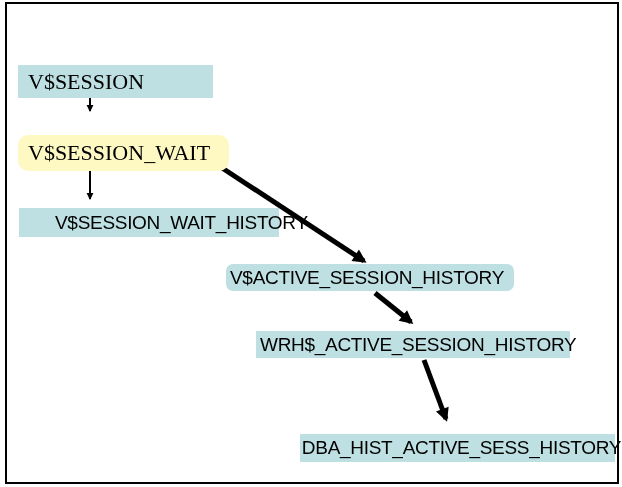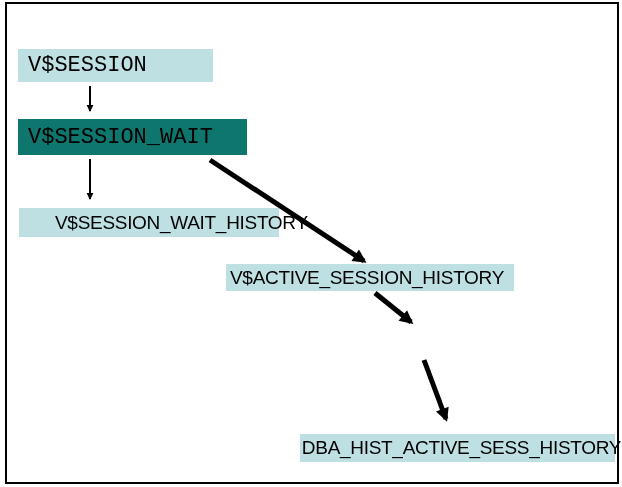--- a/index.html
+++ b/index.html
@@ -25,23 +25,24 @@
     position: absolute;
     background: #bfe0e2;
     color: #000000;
     white-space: nowrap;
     display: flex;
     align-items: center;
     box-sizing: border-box;
     overflow: visible;
   }
   .node.serif {
-    font-family: Liberation Mono, monospace;
+    font-family: Liberation Serif, serif;
     font-size: 22px;
     padding-left: 10px;
+    margin-top: 16px;
   }
   .node.sans {
     font-family: "Liberation Sans", "DejaVu Sans", sans-serif;
     font-size: 19px;
     letter-spacing: -0.3px;
     padding-left: 4px;
   }
 </style>
 </head>
 <body>
@@ -68,30 +69,33 @@
 
     <line x1="375" y1="293" x2="411" y2="322" stroke="#000000" stroke-width="5" marker-end="url(#head-thick)"></line>
 
     <line x1="424" y1="360" x2="446" y2="419" stroke="#000000" stroke-width="5" marker-end="url(#head-thick)"></line>
   </svg>
 
   <div class="node serif" style="left: 18px; top: 49px; width: 195px; height: 33px; background-color: rgb(191, 224, 226);">
     <span>V$SESSION</span>
   </div>
 
-  <div class="node serif" style="left: 18px; top: 119px; width: 229px; height: 36px; background-color: #0f766e;">
+  <div class="node serif" style="left: 18px; top: 119px; width: 211px; height: 36px; background-color: #fef9c3; border-radius: 10px;">
     <span>V$SESSION_WAIT</span>
   </div>
 
   <div class="node sans" style="left: 19px; top: 208px; width: 260px; height: 29px; background-color: rgb(191, 224, 226); padding-left: 36px;">
     <span>V$SESSION_WAIT_HISTORY</span>
   </div>
 
-  <div class="node sans" style="left: 226px; top: 264px; width: 288px; height: 27px; background-color: rgb(191, 224, 226);">
+  <div class="node sans" style="left: 226px; top: 264px; width: 288px; height: 27px; background-color: rgb(191, 224, 226); border-radius: 7px;">
     <span>V$ACTIVE_SESSION_HISTORY</span>
   </div>
 
+  <div class="node sans" style="left: 256px; top: 331px; width: 314px; height: 27px; background-color: rgb(191, 224, 226);">
+    <span>WRH$_ACTIVE_SESSION_HISTORY</span>
+  </div>
 
   <div class="node sans" style="left: 300px; top: 434px; width: 315px; height: 28px; padding-left: 8px; background-color: rgb(191, 224, 226); justify-content: center;">
     <span>DBA_HIST_ACTIVE_SESS_HISTORY</span>
   </div>
 
 </div>
 
 </body></html>

